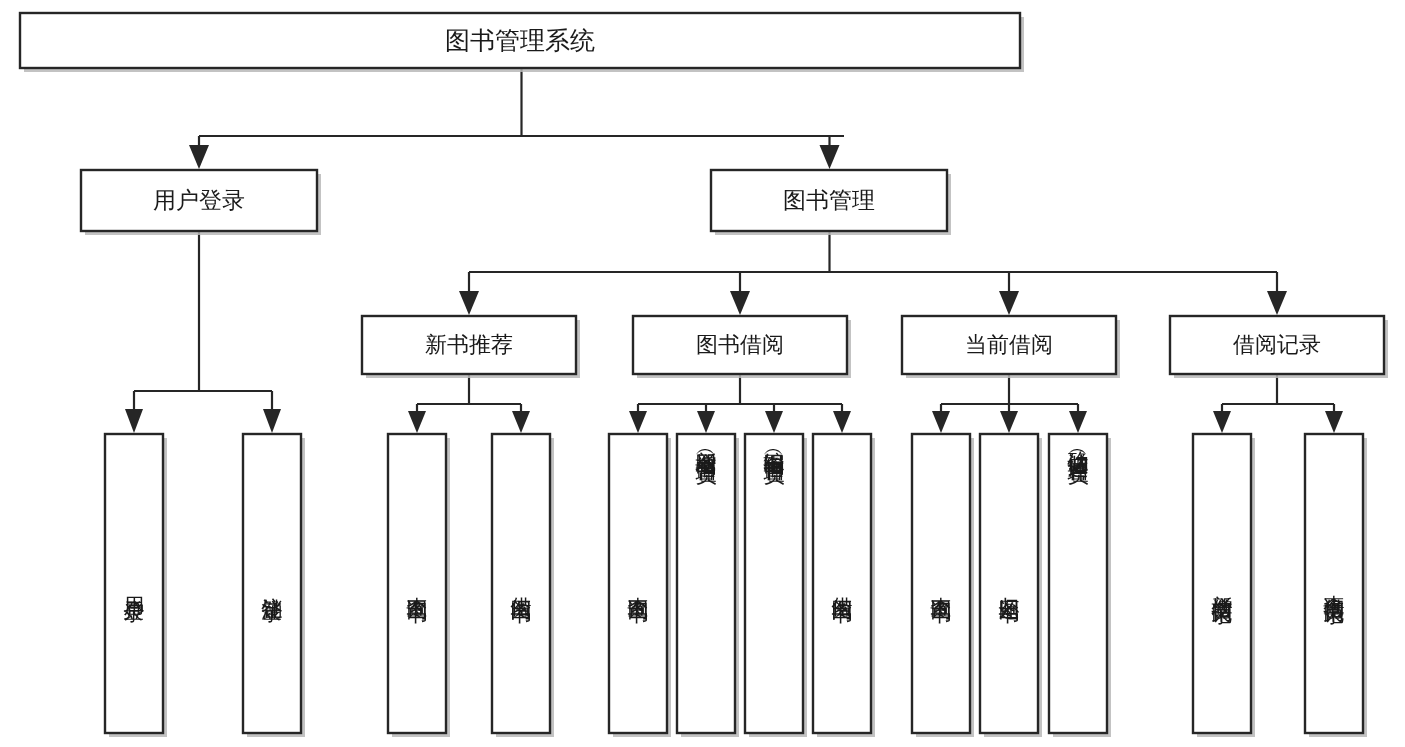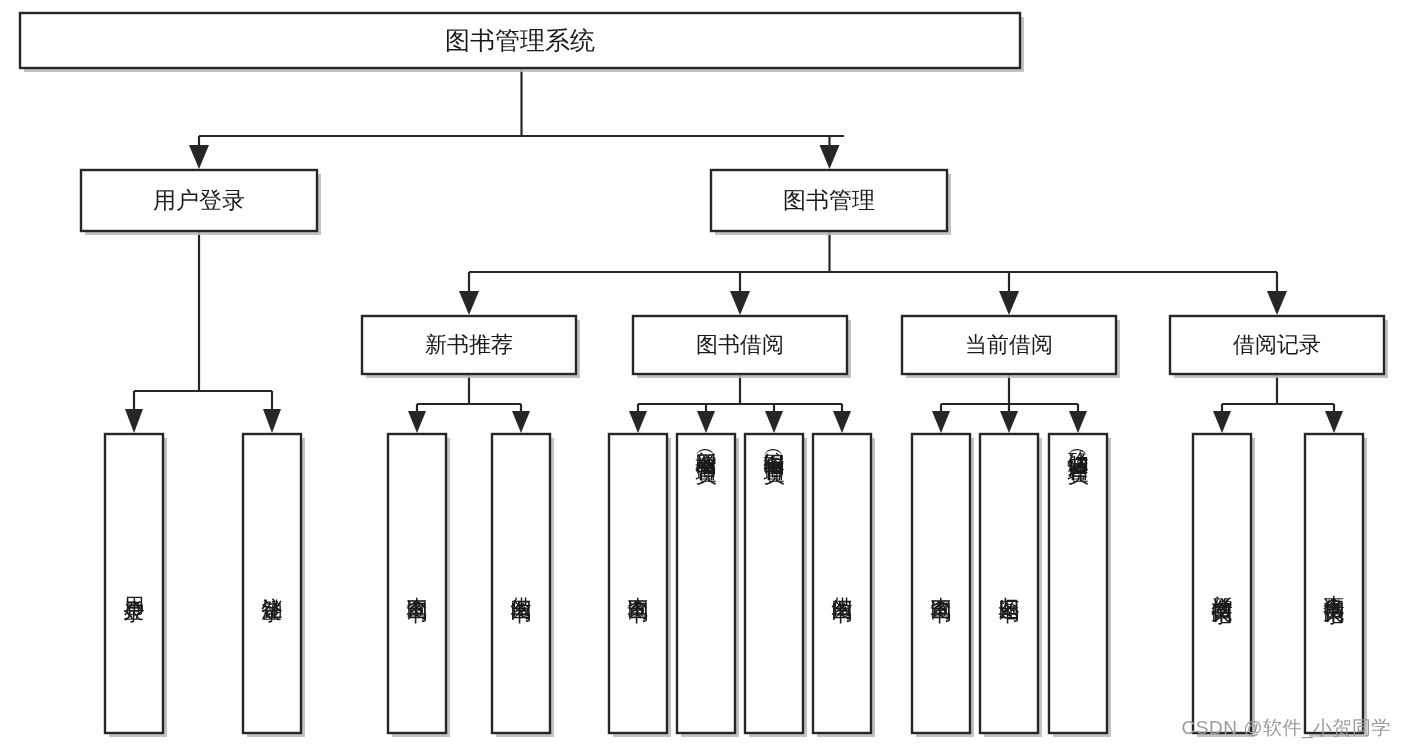--- a/index.html
+++ b/index.html
@@ -302,15 +302,14 @@
     <span class="vert-inner">确认归还（管理员）</span>
   </div>
 
   <div class="vert-wrap" style="left:1193px; top:434px; width:58px; height:299px;">
     <span class="vert-inner">新增借阅记录</span>
   </div>
   <div class="vert-wrap" style="left:1305px; top:434px; width:58px; height:299px;">
     <span class="vert-inner">查询借阅记录</span>
   </div>
 
-  <div id="watermark">CSDN @软件_小贺同学</div>
 
 </div>
 
 </body></html>

